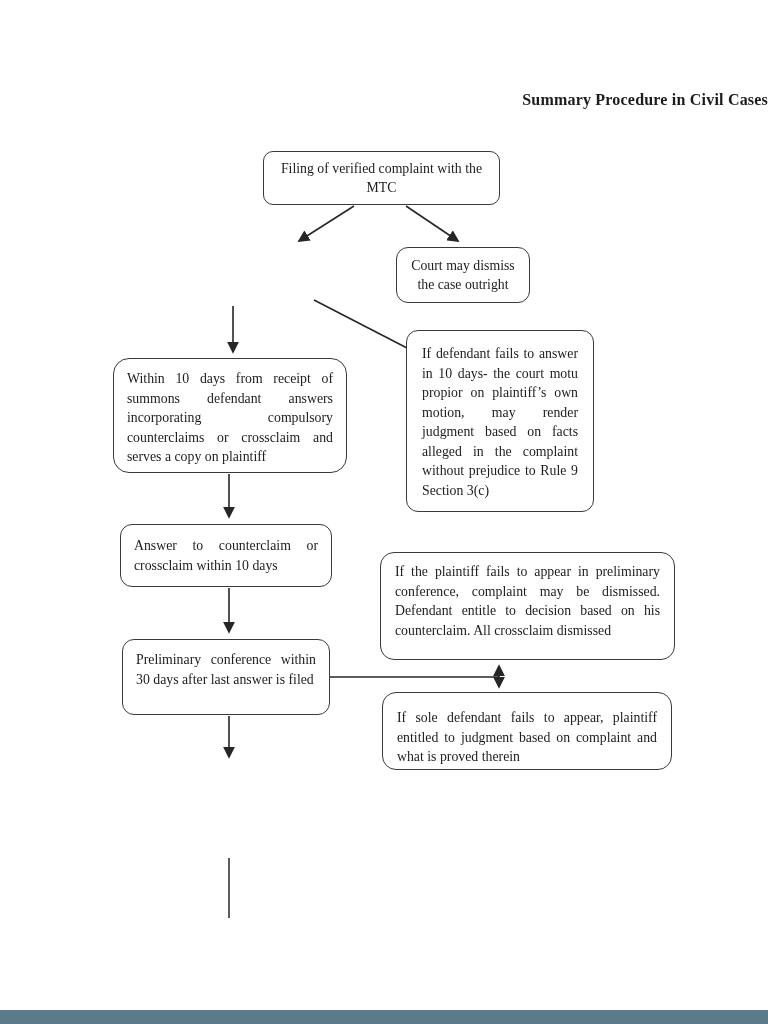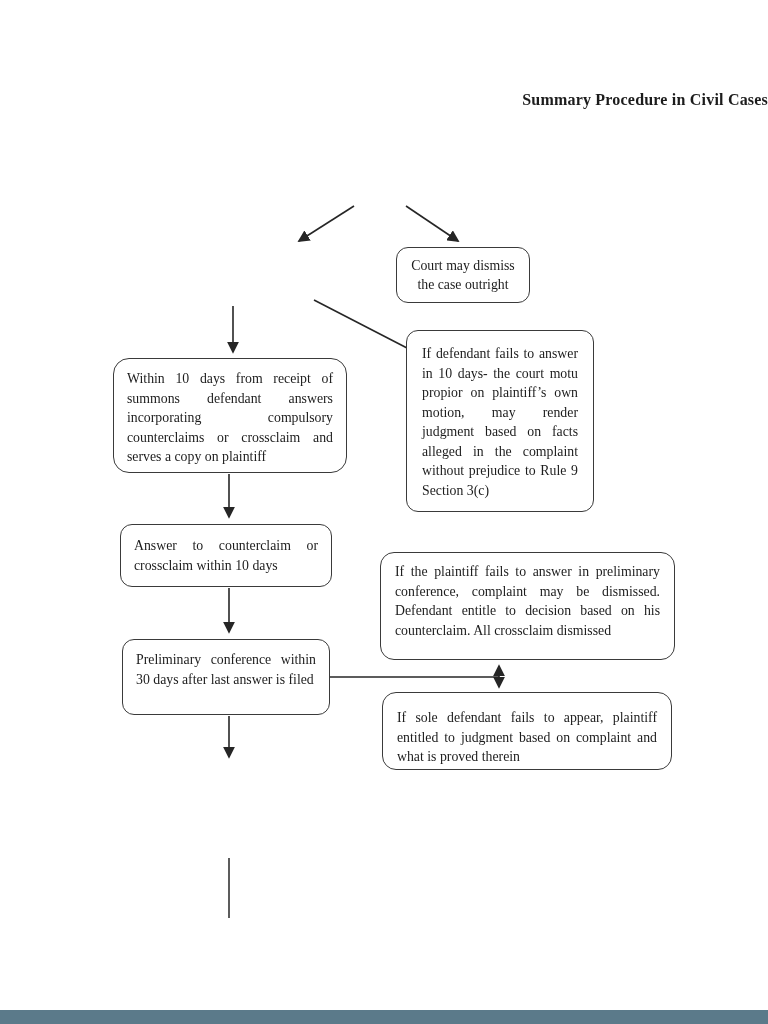--- a/index.html
+++ b/index.html
@@ -49,34 +49,37 @@
     <path d="M233,306 L233,352" stroke="#262626" stroke-width="1.6" fill="none" marker-end="url(#arr)"></path>
     <path d="M314,300 L407,348" stroke="#262626" stroke-width="1.5" fill="none"></path>
     <path d="M229,474 L229,517" stroke="#262626" stroke-width="1.6" fill="none" marker-end="url(#arr)"></path>
     <path d="M229,588 L229,632" stroke="#262626" stroke-width="1.6" fill="none" marker-end="url(#arr)"></path>
     <path d="M330,677 L499,677" stroke="#262626" stroke-width="1.6" fill="none"></path>
     <path d="M499,666 L499,687" stroke="#262626" stroke-width="1.6" fill="none" marker-start="url(#arr)" marker-end="url(#arr)"></path>
     <path d="M229,716 L229,757" stroke="#262626" stroke-width="1.6" fill="none" marker-end="url(#arr)"></path>
     <path d="M229,858 L229,918" stroke="#262626" stroke-width="1.5" fill="none"></path>
   </svg>
 
+  <div class="node center" id="n-filing">
+    <span>Filing of verified complaint with the MTC</span>
+  </div>
 
 
   <div class="node center" id="n-dismiss">
     <span>Court may dismiss the case outright</span>
   </div>
 
   <div class="node justify" id="n-answer">Within 10 days from receipt of summons defendant answers incorporating compulsory counterclaims or crossclaim and serves a copy on plaintiff</div>
 
   <div class="node justify" id="n-fail-answer">If defendant fails to answer in 10 days- the court motu propior on plaintiff’s own motion, may render judgment based on facts alleged in the complaint without prejudice to Rule 9 Section 3(c)</div>
 
   <div class="node justify" id="n-counterclaim">Answer to counterclaim or crossclaim within 10 days</div>
 
   <div class="node justify" id="n-prelim">Preliminary conference within 30 days after last answer is filed</div>
 
-  <div class="node justify" id="n-plaintiff-fails">If the plaintiff fails to answer in preliminary conference, complaint may be dismissed. Defendant entitle to decision based on his counterclaim. All crossclaim dismissed</div>
+  <div class="node justify" id="n-plaintiff-fails">If the plaintiff fails to appear in preliminary conference, complaint may be dismissed. Defendant entitle to decision based on his counterclaim. All crossclaim dismissed</div>
 
   <div class="node justify" id="n-defendant-fails">If sole defendant fails to appear, plaintiff entitled to judgment based on complaint and what is proved therein</div>
 
 
   <div class="bottom-bar"></div>
 
 </div>
 
 </body></html>

